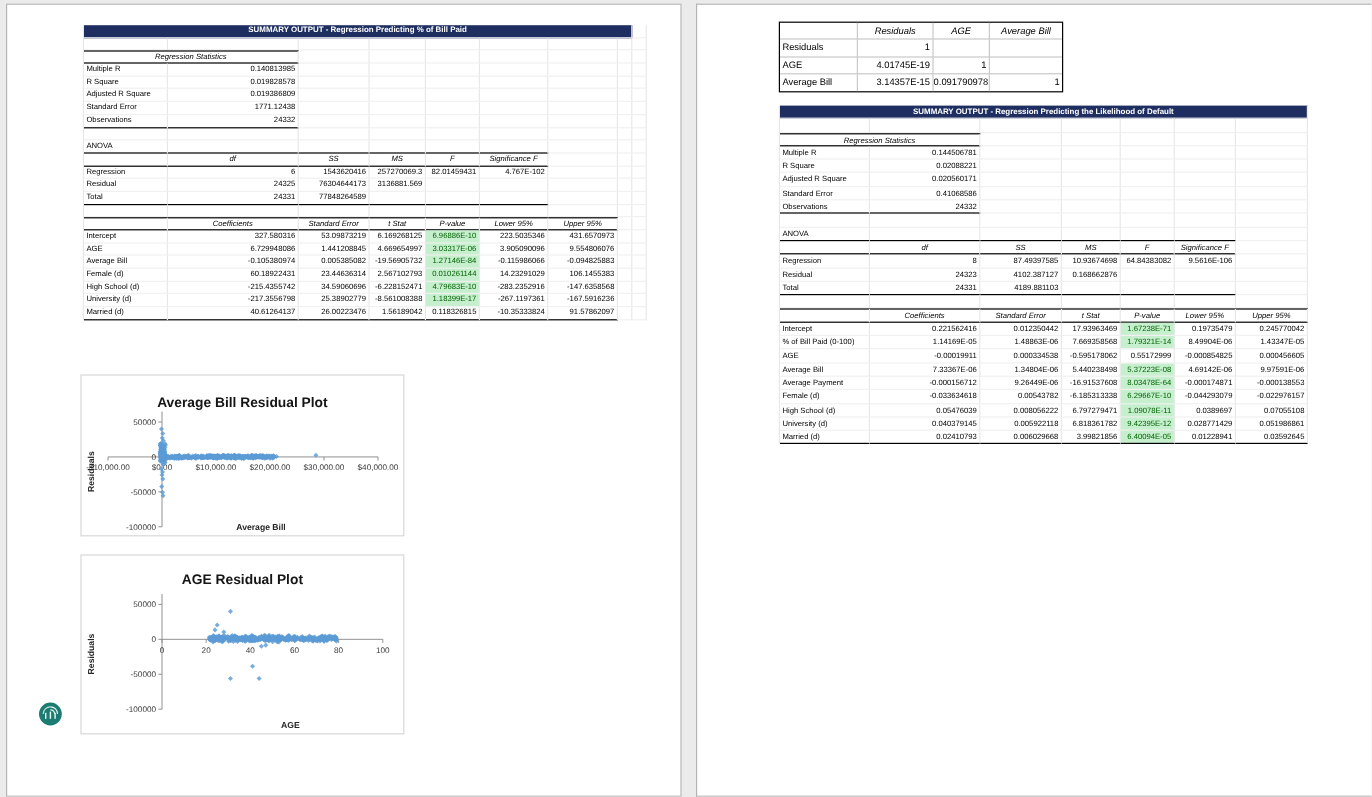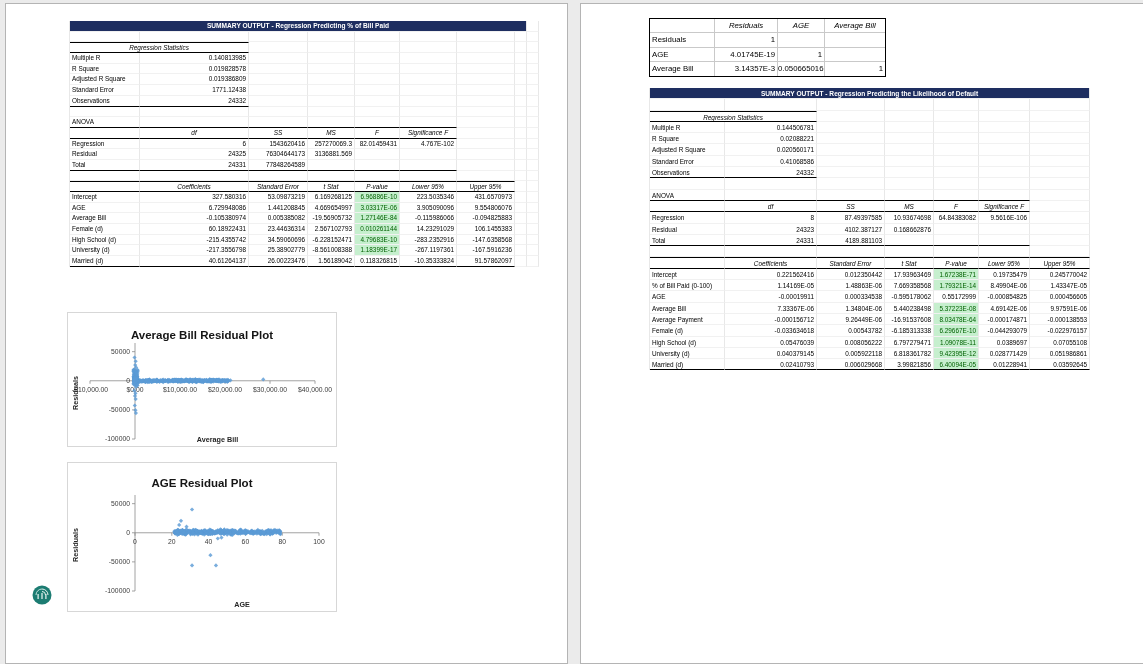--- a/index.html
+++ b/index.html
@@ -1403,22 +1403,22 @@
         <div class="c num" style="width: 60px;"></div>
       </div>
       <div class="r" style="height: 14.3px;">
         <div class="c lbl" style="width: 65px;">AGE</div>
         <div class="c num" style="width: 63px;">4.01745E-19</div>
         <div class="c num" style="width: 47px;">1</div>
         <div class="c num" style="width: 60px;"></div>
       </div>
       <div class="r" style="height: 14.3px;">
         <div class="c lbl" style="width: 65px;">Average Bill</div>
-        <div class="c num" style="width: 63px;">3.14357E-3</div>
-        <div class="c num" style="width: 47px;">0.050665016</div>
+        <div class="c num" style="width: 63px;">3.14357E-15</div>
+        <div class="c num" style="width: 47px;">0.091790978</div>
         <div class="c num" style="width: 60px;">1</div>
       </div>
     </div>
   <div class="grid" id="p2grid" style="left: 68px; top: 84px; line-height: 11.3px;">
       <div class="r" style="height: 11.3px;">
         <div class="c title" style="width: 440px;">SUMMARY OUTPUT - Regression Predicting the Likelihood of Default</div>
       </div>
       <div class="r" style="height: 11.3px;">
         <div class="c" style="width: 75px;"></div>
         <div class="c" style="width: 92px;"></div>

